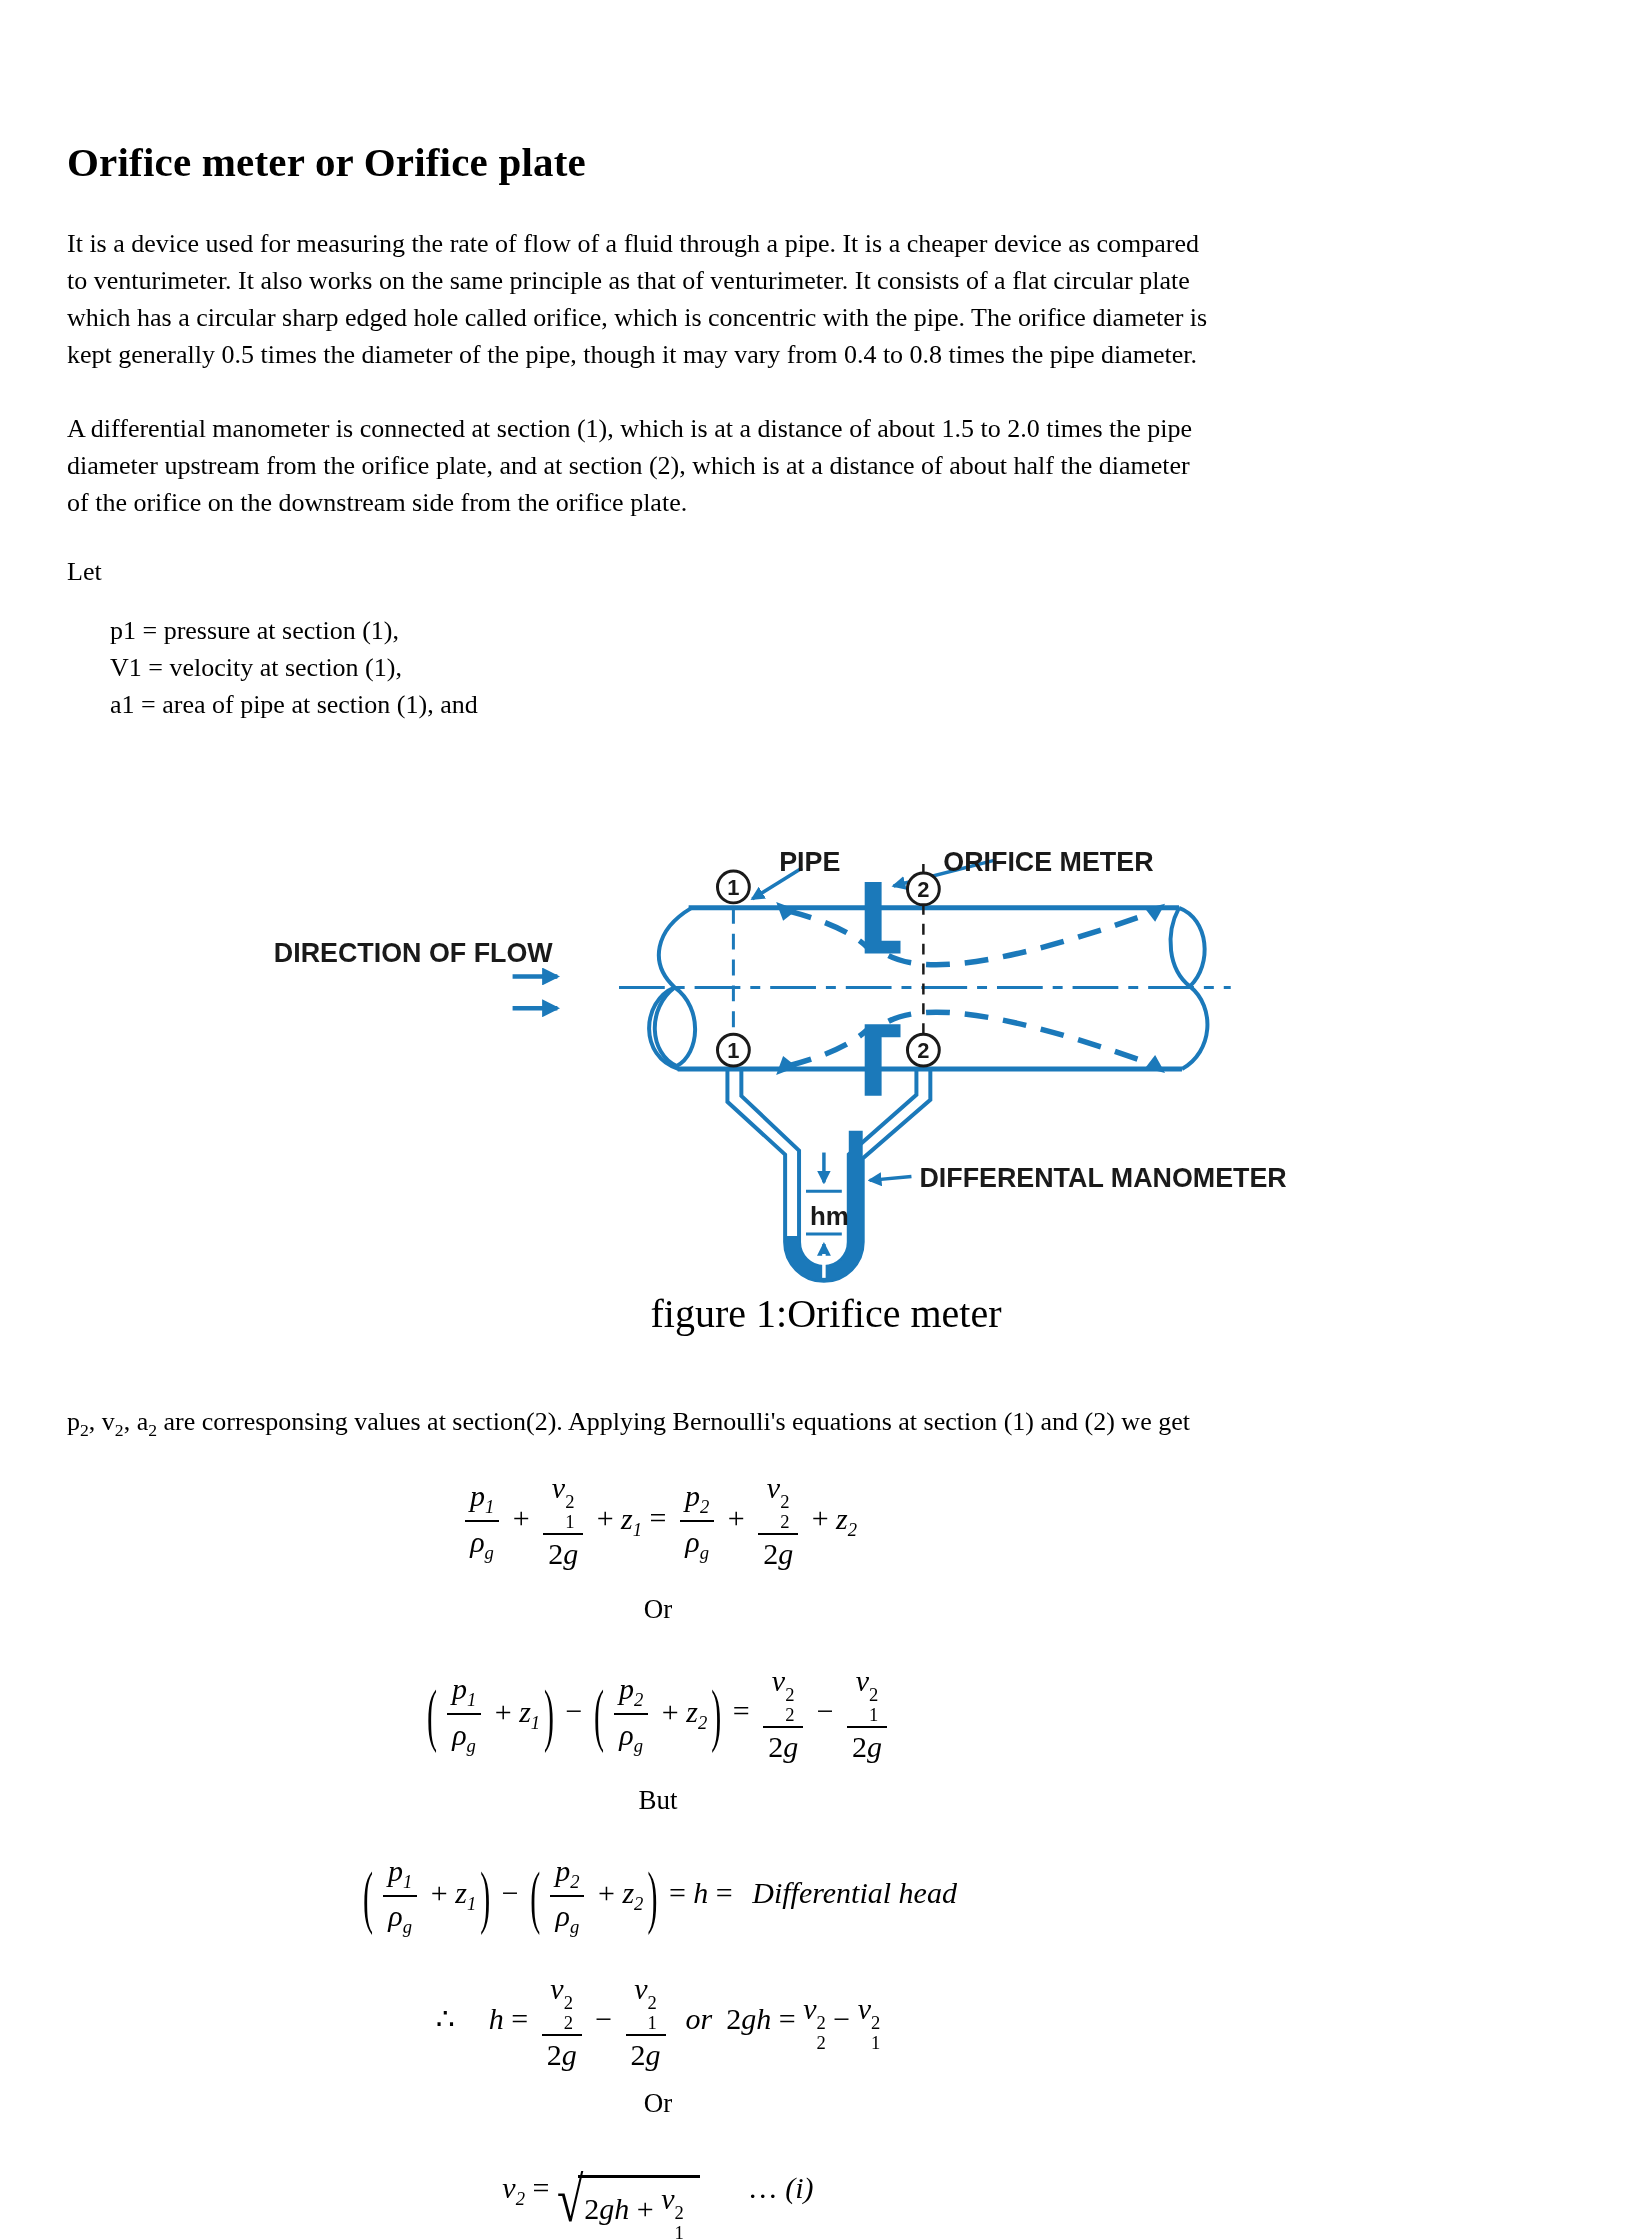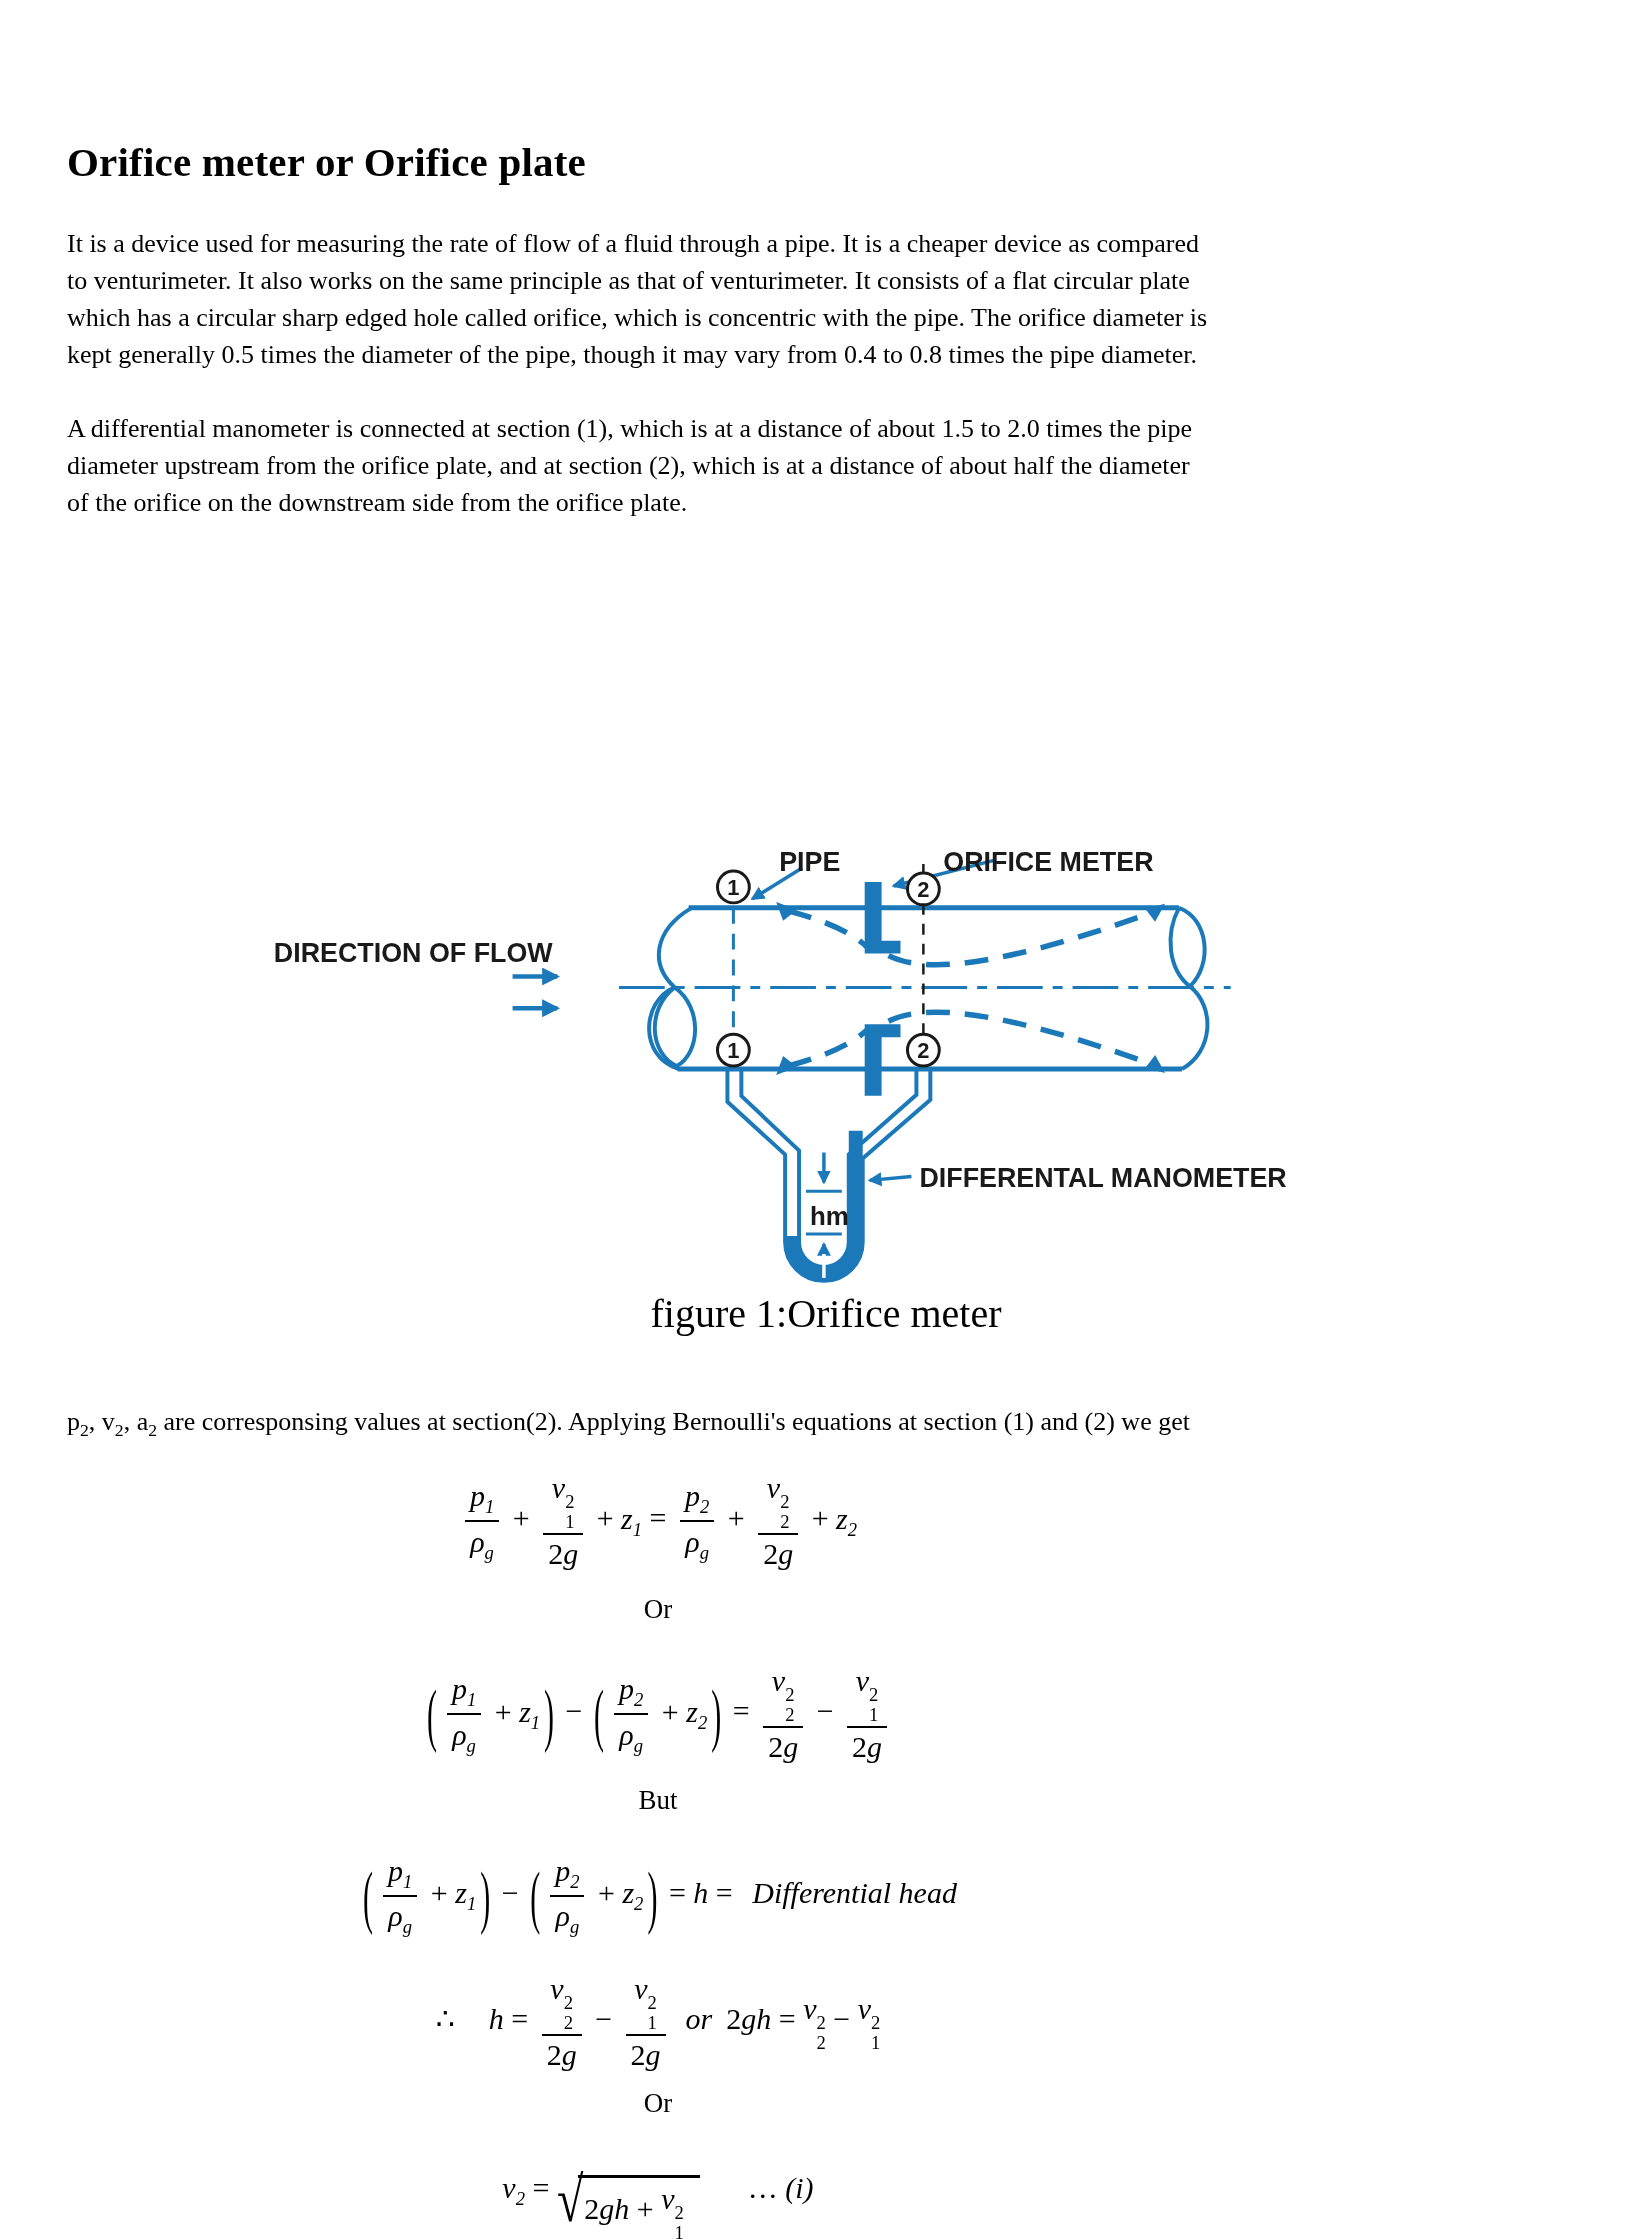--- a/index.html
+++ b/index.html
@@ -47,20 +47,24 @@
 
   <h1 class="abs title">Orifice meter or Orifice plate</h1>
 
   <p class="abs body p1">It is a device used for measuring the rate of flow of a fluid through a pipe. It is a cheaper device as compared
 to venturimeter. It also works on the same principle as that of venturimeter. It consists of a flat circular plate
 which has a circular sharp edged hole called orifice, which is concentric with the pipe. The orifice diameter is
 kept generally 0.5 times the diameter of the pipe, though it may vary from 0.4 to 0.8 times the pipe diameter.</p>
   <p class="abs body p2">A differential manometer is connected at section (1), which is at a distance of about 1.5 to 2.0 times the pipe
 diameter upstream from the orifice plate, and at section (2), which is at a distance of about half the diameter
 of the orifice on the downstream side from the orifice plate.</p>
+  <p class="abs body let">Let</p>
+  <p class="abs body defs">p1 = pressure at section (1),
+V1 = velocity at section (1),
+a1 = area of pipe at section (1), and</p>
 
   <svg class="abs" style="left:249px;top:826px;" width="1303" height="478" viewBox="250 830 1310 480">
 
     <g stroke="#1b79ba" fill="none">
       <path d="M692,912 H1185" stroke-width="5"></path>
       <path d="M681,1074 H1188" stroke-width="5"></path>
       <path d="M695,912 C658,934 652,968 678,992 C644,1006 642,1062 682,1074" stroke-width="4"></path>
       <path d="M678,992 C707,1013 703,1059 680,1071 C652,1058 650,1013 678,992" stroke-width="4"></path>
       <path d="M1185,912 C1171,938 1174,974 1196,991 C1219,969 1215,923 1185,912" stroke-width="4"></path>
       <path d="M1196,991 C1222,1012 1219,1057 1188,1074" stroke-width="4"></path>

